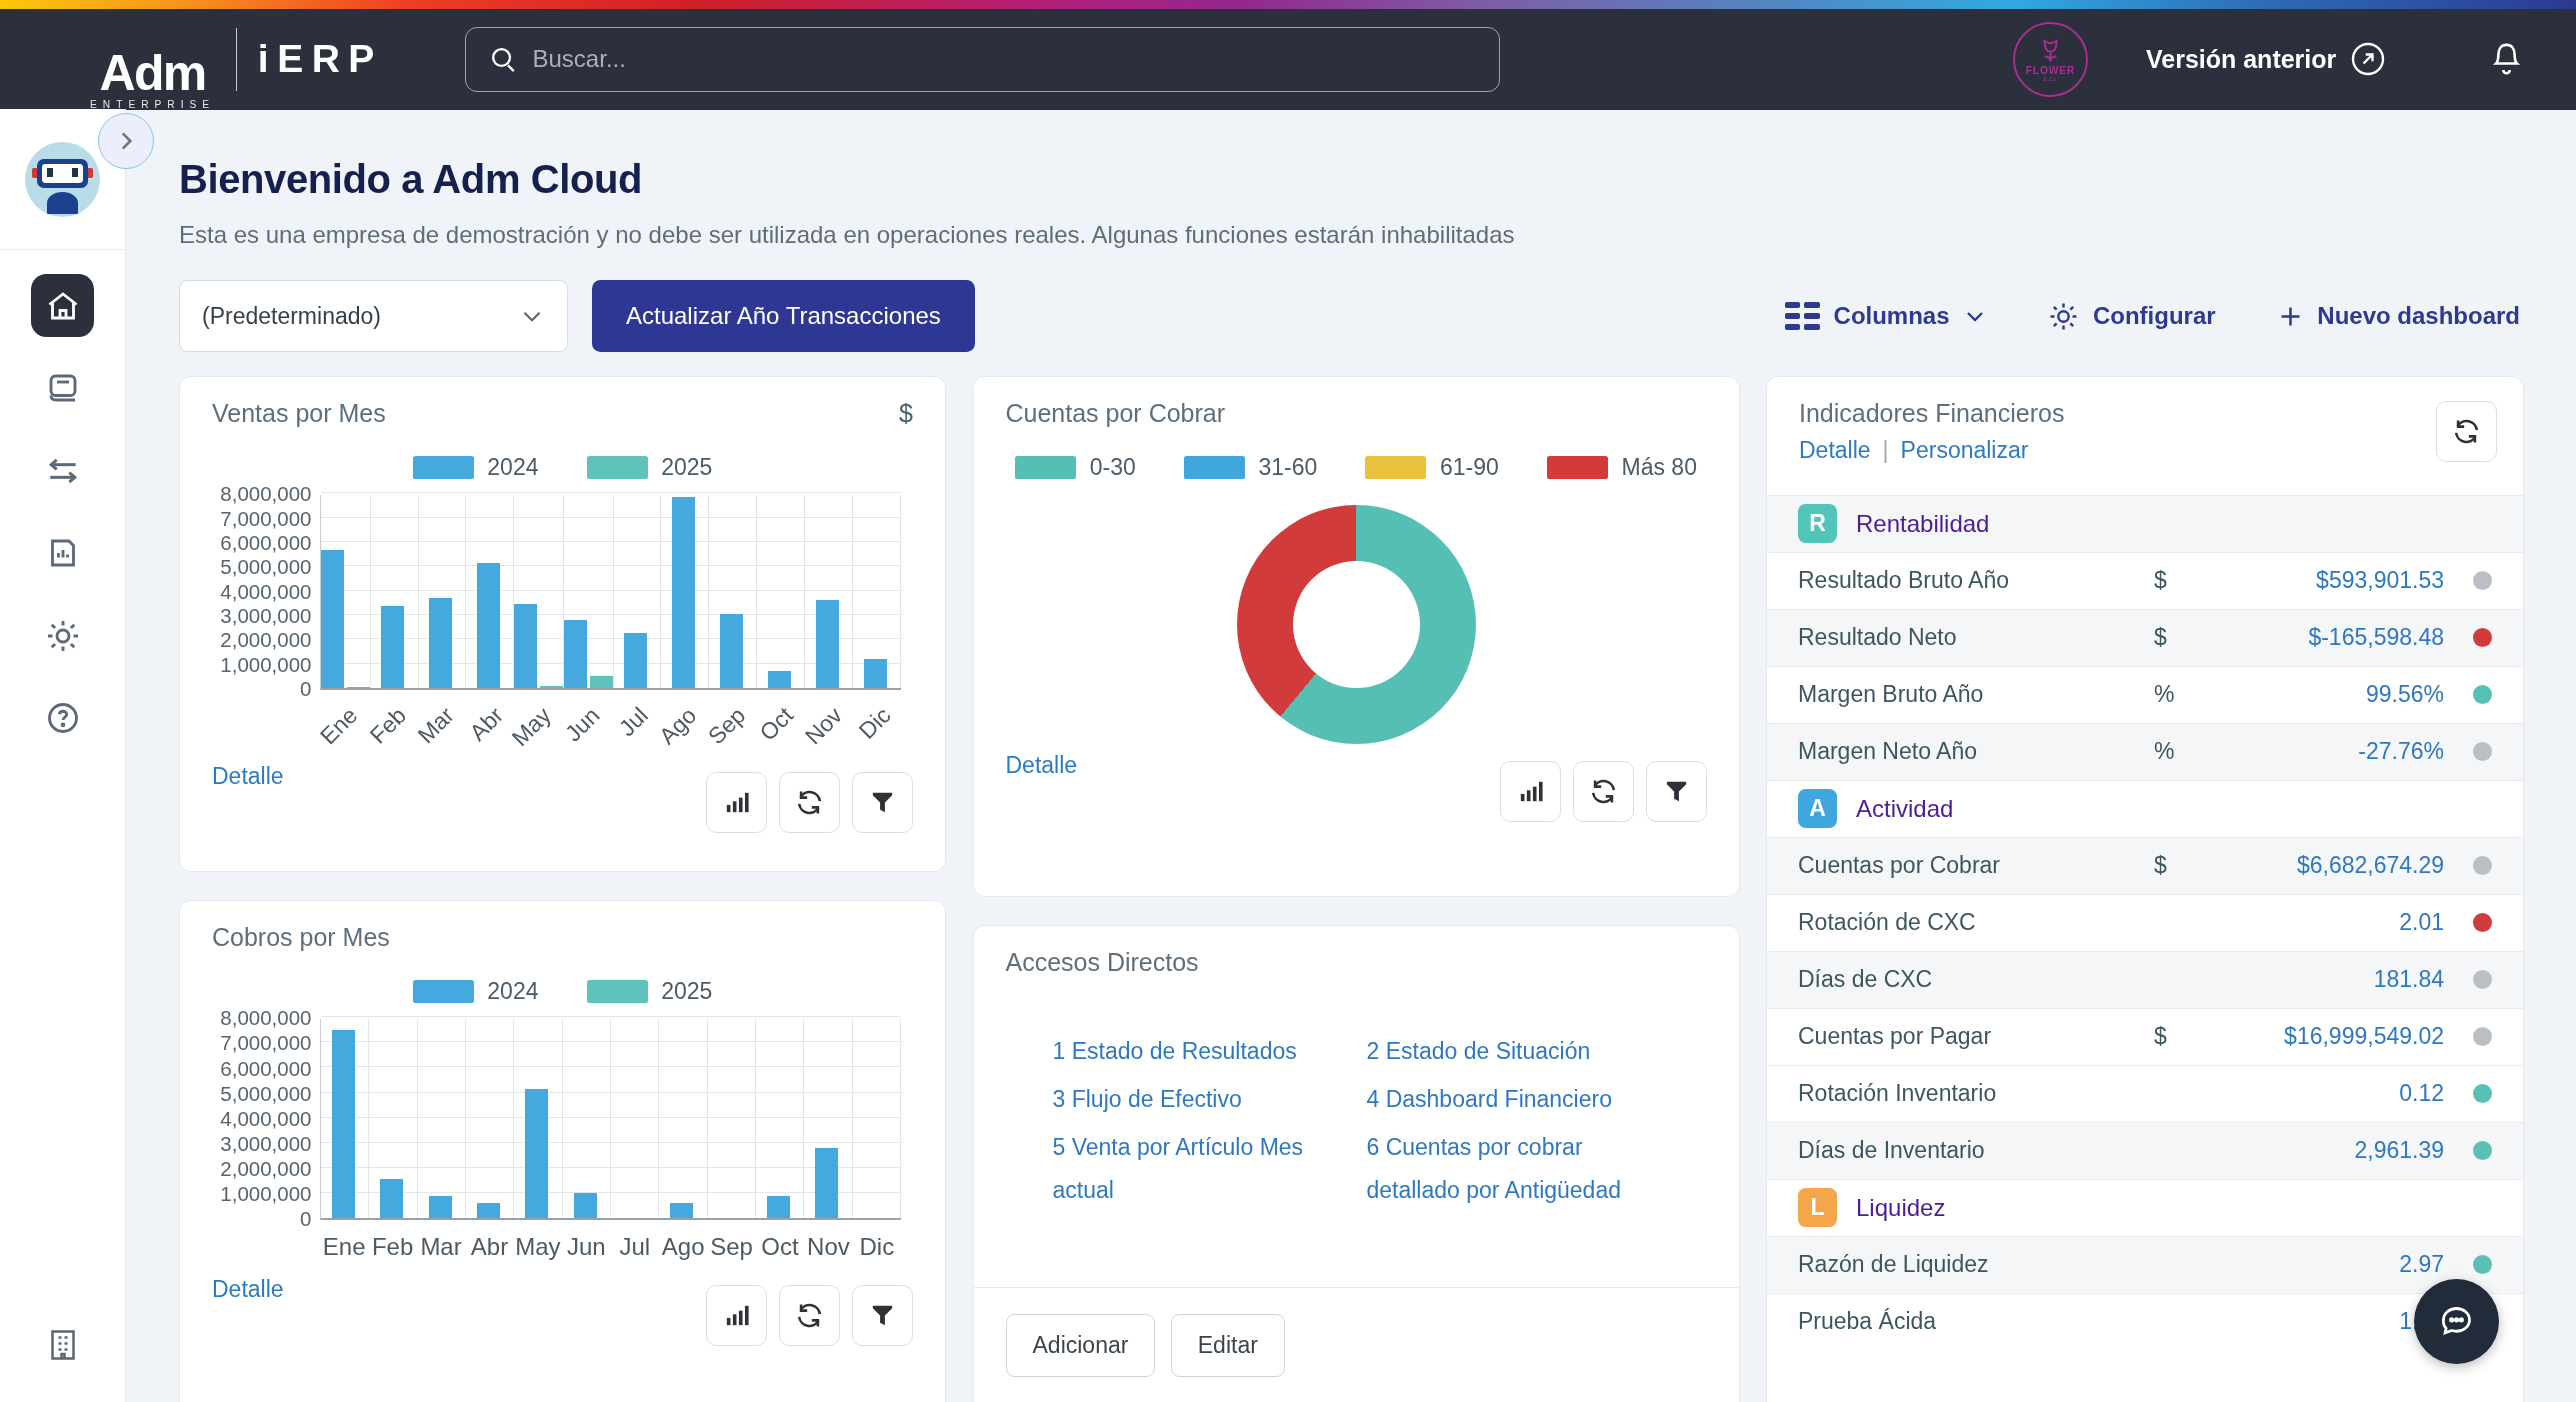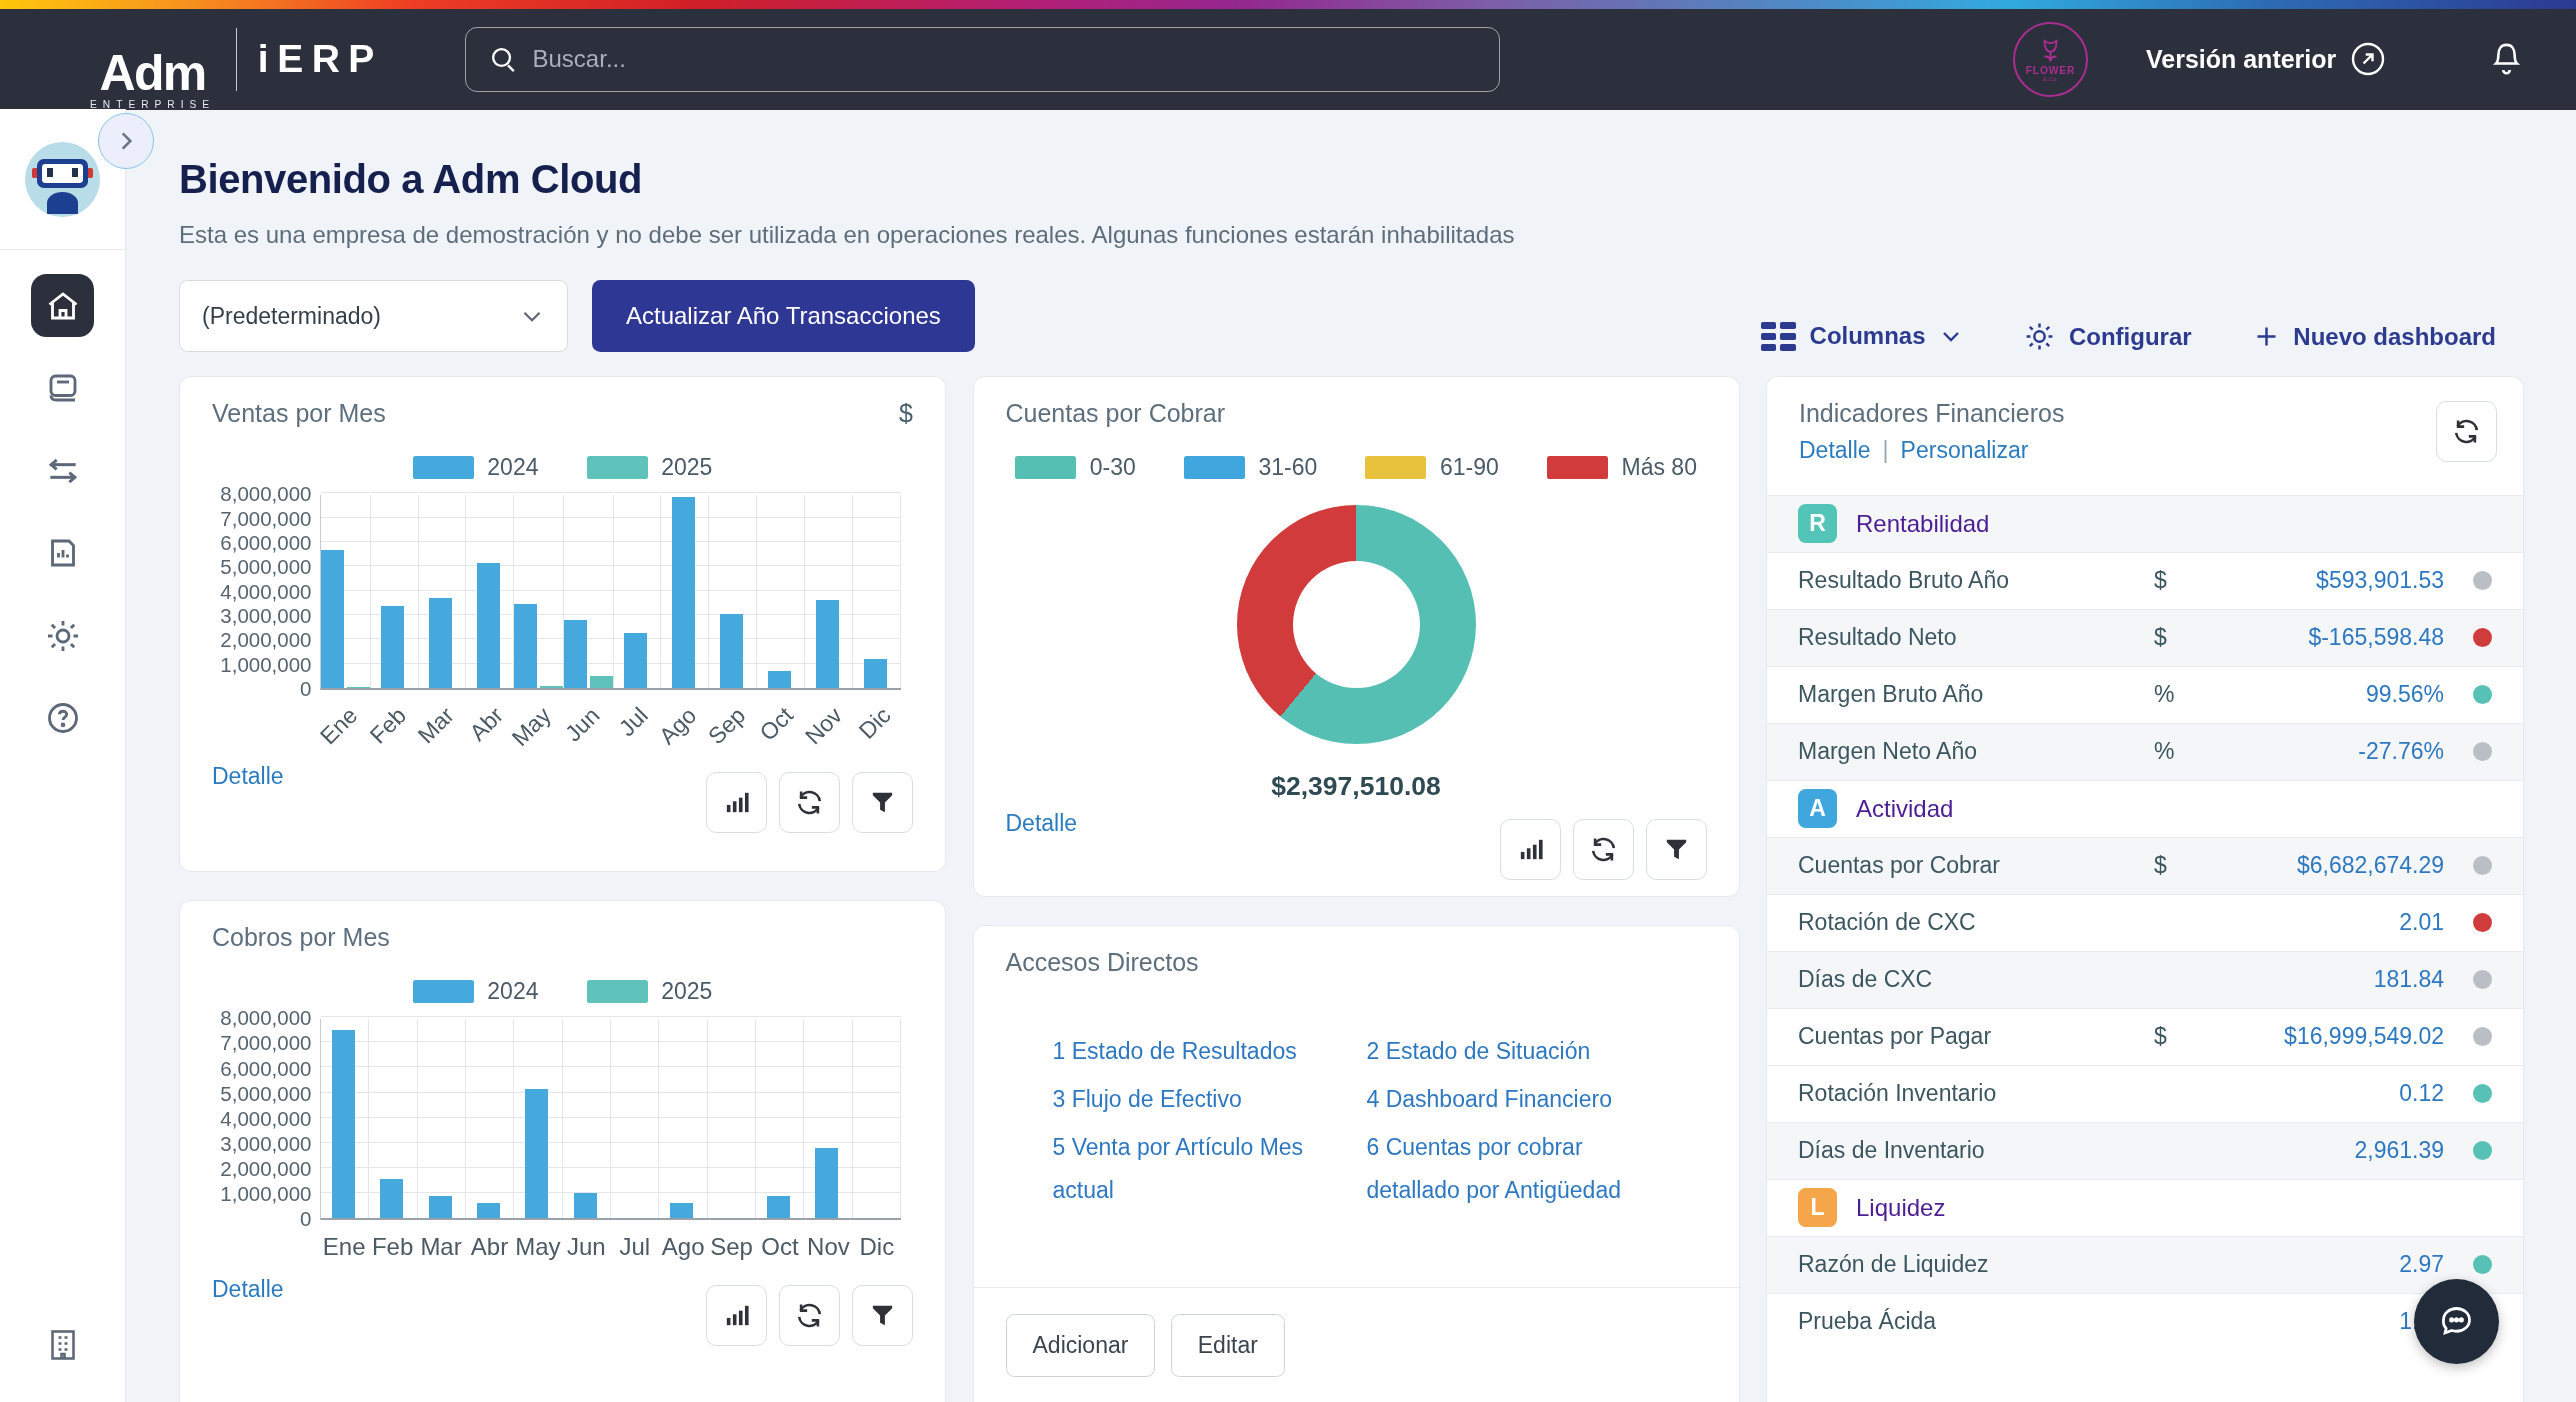--- a/index.html
+++ b/index.html
@@ -48,21 +48,21 @@
   .side-nav { display:flex; flex-direction:column; align-items:center; padding-top:24px; }
   .nav-item { width:63px; height:63px; border-radius:15.4px; display:flex; align-items:center; justify-content:center; margin-bottom:19.6px; color:#5d6878; cursor:pointer; }
   .nav-item.active { background:#2b303c; color:#fff; }
   .sidebar-bottom { position:absolute; bottom:39px; left:0; width:100%; display:flex; justify-content:center; color:#5d6878; }
 
   
   .main { position:absolute; left:126px; top:109px; right:0; bottom:0; padding-left:53px; }
   .page-title { margin-top:48px; font-size:40px; font-weight:bold; color:#16204e; letter-spacing:-0.4px; }
   .page-subtitle { margin-top:19px; font-size:24px; color:#5e6d7a; }
 
-  .toolbar { margin-top:31px; display:flex; align-items:flex-end; padding-right:80px; }
+  .toolbar { margin-top:31px; display:flex; align-items:center; padding-right:56px; }
   .dash-select { width:389px; height:72px; background:#fff; border:0.9px solid #d5dbe1; border-radius:8.5px; display:flex; align-items:center; justify-content:space-between; padding:0 22px; font-size:23px; color:#333f48; cursor:pointer; }
   .primary-btn { margin-left:24px; height:72px; padding:0 34px; background:#2e3794; color:#fff; border:none; border-radius:8.5px; font-size:24px; font-family:inherit; cursor:pointer; }
   .toolbar-right { margin-left:auto; display:flex; align-items:center; gap:61px; color:#2c3a8f; font-size:24px; font-weight:bold; }
   .tb-item { display:flex; align-items:center; gap:13.7px; cursor:pointer; }
   .cols-icon { display:grid; grid-template-columns:15.4px 15.4px; gap:4.3px; }
   .cols-icon i { display:block; height:6.8px; background:#2c3a8f; border-radius:1.7px; }
 
   
   .grid { margin-top:24px; display:flex; gap:26.5px; padding-right:52px; align-items:flex-start; }
   .col { display:flex; flex-direction:column; gap:28px; }
@@ -620,21 +620,20 @@
               <span class="legend-label">61-90</span>
             </span>
             <span class="legend-item">
               <span class="legend-swatch" style="background: rgb(210, 59, 59);"></span>
               <span class="legend-label">Más 80</span>
             </span>
           </div>
         <div class="donut-wrap">
             <div class="donut" style="background: conic-gradient(rgb(86, 191, 180) 0deg, rgb(86, 191, 180) 219.6deg, rgb(63, 167, 221) 219.6deg, rgb(63, 167, 221) 219.6deg, rgb(233, 194, 61) 219.6deg, rgb(233, 194, 61) 219.6deg, rgb(210, 59, 59) 219.6deg, rgb(210, 59, 59) 360deg);"></div>
           </div>
-        <div class="donut-total">$2,397,510.08</div>
         <div class="card-foot">
           <a class="detail-link">Detalle</a>
           <div class="btn-group">
             <span class="icon-btn">
               <svg width="29" height="29" viewBox="0 0 24 24" fill="currentColor">
                   <rect x="4" y="14" width="3" height="6"></rect>
                   <rect x="9" y="11" width="3" height="9"></rect>
                   <rect x="14" y="8" width="3" height="12"></rect>
                   <rect x="19" y="4" width="3" height="16"></rect>
                 </svg>

